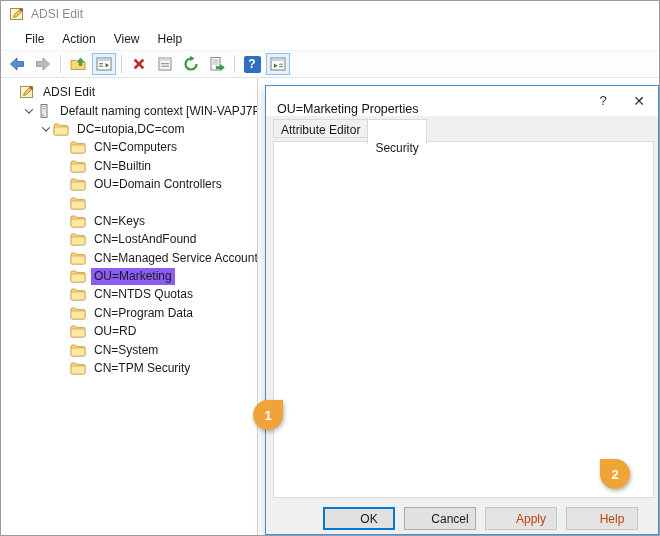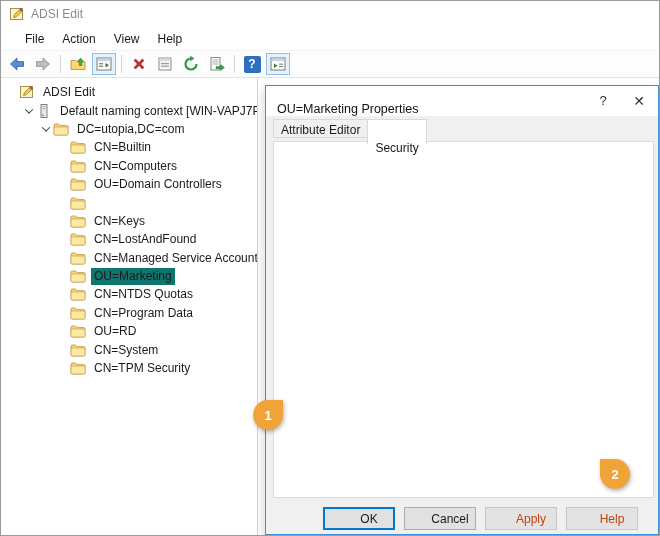--- a/index.html
+++ b/index.html
@@ -21,21 +21,21 @@
   svg{display:block;}
   
   .rightpane{position:absolute;left:258px;top:78px;right:0;bottom:0;background:#fff;}
   .treepane{position:absolute;left:0;top:78px;width:258px;bottom:0;background:#fff;border-right:1px solid #d4d4d4;box-sizing:border-box;padding-top:5px;overflow:hidden;}
   .tree-row{display:flex;align-items:center;height:18.4px;padding-left:calc(5px + var(--d)*17px);white-space:nowrap;cursor:default;}
   .chev{width:14px;flex:0 0 14px;display:flex;align-items:center;justify-content:center;}
   .chev.exp::before{content:"";width:5px;height:5px;border-right:1.6px solid #404040;border-bottom:1.6px solid #404040;transform:rotate(45deg) translate(-1px,-1px);}
   .chev.col::before{content:"";width:5px;height:5px;border-right:1.4px solid #9c9c9c;border-bottom:1.4px solid #9c9c9c;transform:rotate(-45deg);}
   .ticon{flex:0 0 16px;margin-right:5px;}
   .tlabel{padding:1.5px 3px;}
-  .tree-row.selected .tlabel{background:#0f766e;}
+  .tree-row.selected .tlabel{background:#8b5cf6;}
   
   .dialog{position:absolute;left:265px;top:85px;width:394px;height:450px;background:#f0f0f0;border:1px solid #3f8fd9;box-sizing:border-box;z-index:10;box-shadow:-3px 3px 8px rgba(0,0,0,.12);}
   .dlg-titlebar{position:absolute;left:0;top:0;right:0;height:30px;background:#fff;display:flex;align-items:flex-end;}
   .dlg-title{margin-left:11px;font-size:12.5px;color:#111;}
   .dlg-ctl{position:absolute;top:0;width:30px;height:29px;display:flex;align-items:center;justify-content:center;color:#333;font-size:13px;cursor:default;}
   .dlg-ctl.help{right:40px;}
   .dlg-ctl.close{right:4px;font-size:14px;}
   
   .tabstrip{position:absolute;left:7px;top:33px;display:flex;align-items:flex-start;height:23px;z-index:2;}
   .tab{border:1px solid #d9d9d9;background:#f0f0f0;padding:3px 7px 3px 7px;margin-right:-1px;height:19px;box-sizing:border-box;color:#1a1a1a;}
@@ -235,31 +235,31 @@
   </div>
 
   <div class="tree-row" style="--d:3">
       <span class="chev"></span>
       <span class="ticon icon16">
         <svg viewBox="0 0 16 16" width="16" height="16">
           <path d="M1 4.2c0-.7.5-1.2 1.2-1.2h3.4l1.5 1.6h6.7c.7 0 1.2.5 1.2 1.2v7c0 .7-.5 1.2-1.2 1.2H2.2A1.2 1.2 0 0 1 1 12.8z" fill="#ffd76e" stroke="#b99444" stroke-width="0.8"></path>
           <path d="M1 6h14v6.9c0 .6-.5 1.1-1.1 1.1H2.1A1.1 1.1 0 0 1 1 12.9z" fill="#ffe9a2" stroke="#b99444" stroke-width="0.6"></path>
         </svg>
       </span>
+      <span class="tlabel">CN=Computers</span>
+    </div>
+  <div class="tree-row" style="--d:3">
+      <span class="chev"></span>
+      <span class="ticon icon16">
+        <svg viewBox="0 0 16 16" width="16" height="16">
+          <path d="M1 4.2c0-.7.5-1.2 1.2-1.2h3.4l1.5 1.6h6.7c.7 0 1.2.5 1.2 1.2v7c0 .7-.5 1.2-1.2 1.2H2.2A1.2 1.2 0 0 1 1 12.8z" fill="#ffd76e" stroke="#b99444" stroke-width="0.8"></path>
+          <path d="M1 6h14v6.9c0 .6-.5 1.1-1.1 1.1H2.1A1.1 1.1 0 0 1 1 12.9z" fill="#ffe9a2" stroke="#b99444" stroke-width="0.6"></path>
+        </svg>
+      </span>
       <span class="tlabel">CN=Builtin</span>
-    </div>
-  <div class="tree-row" style="--d:3">
-      <span class="chev"></span>
-      <span class="ticon icon16">
-        <svg viewBox="0 0 16 16" width="16" height="16">
-          <path d="M1 4.2c0-.7.5-1.2 1.2-1.2h3.4l1.5 1.6h6.7c.7 0 1.2.5 1.2 1.2v7c0 .7-.5 1.2-1.2 1.2H2.2A1.2 1.2 0 0 1 1 12.8z" fill="#ffd76e" stroke="#b99444" stroke-width="0.8"></path>
-          <path d="M1 6h14v6.9c0 .6-.5 1.1-1.1 1.1H2.1A1.1 1.1 0 0 1 1 12.9z" fill="#ffe9a2" stroke="#b99444" stroke-width="0.6"></path>
-        </svg>
-      </span>
-      <span class="tlabel">CN=Computers</span>
     </div>
   <div class="tree-row" style="--d:3">
       <span class="chev"></span>
       <span class="ticon icon16">
         <svg viewBox="0 0 16 16" width="16" height="16">
           <path d="M1 4.2c0-.7.5-1.2 1.2-1.2h3.4l1.5 1.6h6.7c.7 0 1.2.5 1.2 1.2v7c0 .7-.5 1.2-1.2 1.2H2.2A1.2 1.2 0 0 1 1 12.8z" fill="#ffd76e" stroke="#b99444" stroke-width="0.8"></path>
           <path d="M1 6h14v6.9c0 .6-.5 1.1-1.1 1.1H2.1A1.1 1.1 0 0 1 1 12.9z" fill="#ffe9a2" stroke="#b99444" stroke-width="0.6"></path>
         </svg>
       </span>
       <span class="tlabel">OU=Domain Controllers</span>

